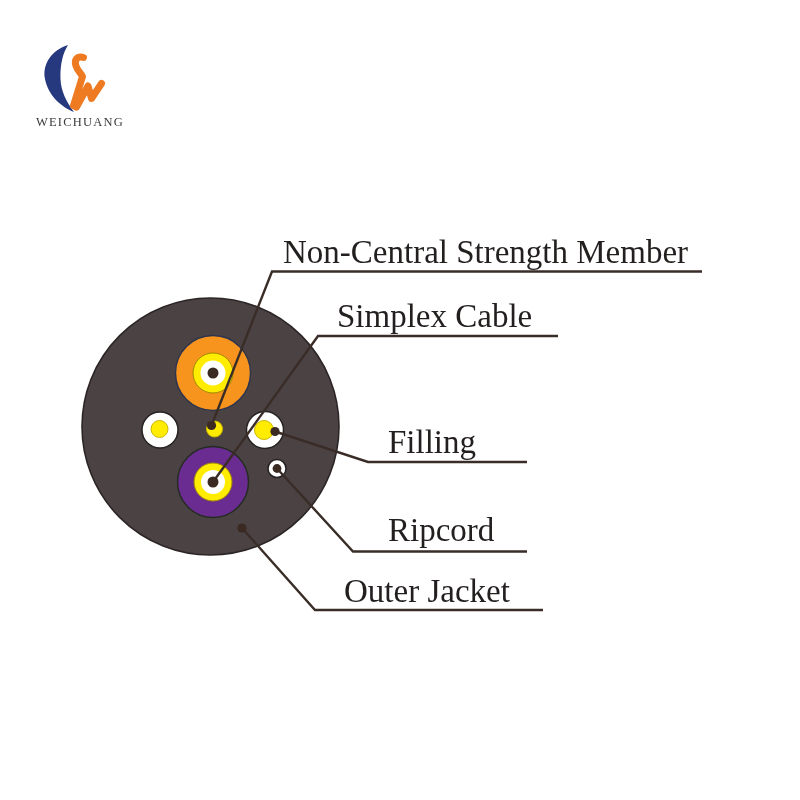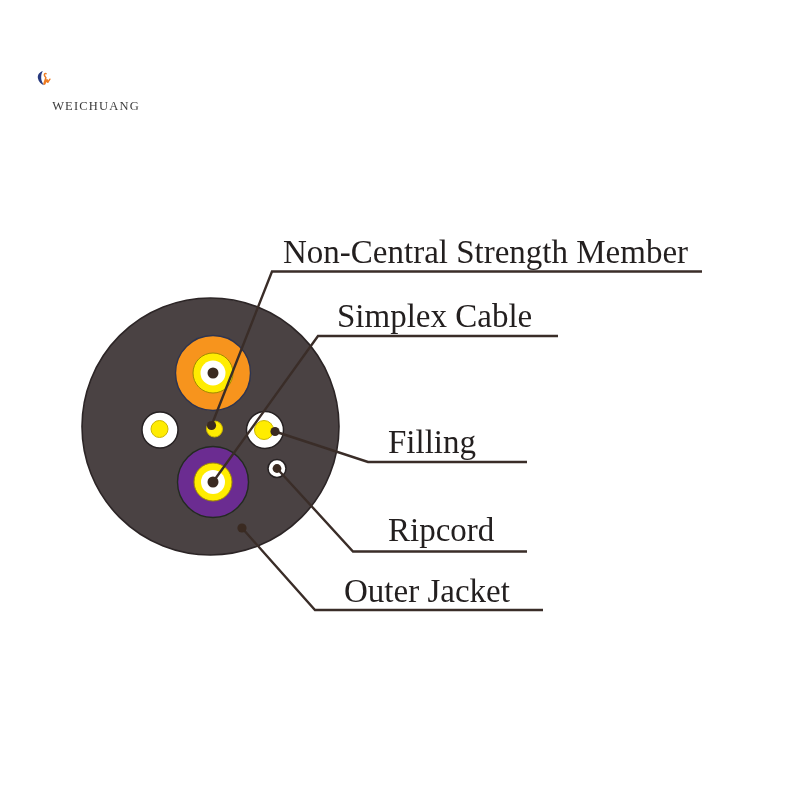--- a/index.html
+++ b/index.html
@@ -12,21 +12,21 @@
   *{margin:0;padding:0;box-sizing:border-box;}
   html,body{width:800px;height:800px;}
   body{
     background:var(--background);
     font-family:"Liberation Serif", serif;
     position:relative;
     overflow:hidden;
   }
   .logo{
     position:absolute; left:36px; top:42px; width:104px;
-    display:flex; flex-direction:row; align-items:flex-end;
+    display:flex; flex-direction:column; align-items:flex-start;
   }
   .logo svg{width:76px;height:72px;display:block;}
   .logo-text{
     margin-top:1px;
     font-size:12.5px; letter-spacing:1.2px; color:var(--logo-text);
     white-space:nowrap;
   }
   svg.diagram{position:absolute;left:0;top:0;width:800px;height:800px;}
   .jacket{fill:var(--jacket);stroke:var(--jacket-outline);stroke-width:1.6;}
   .orange-fill{fill:var(--orange);stroke:var(--orange-outline);stroke-width:1.4;}

